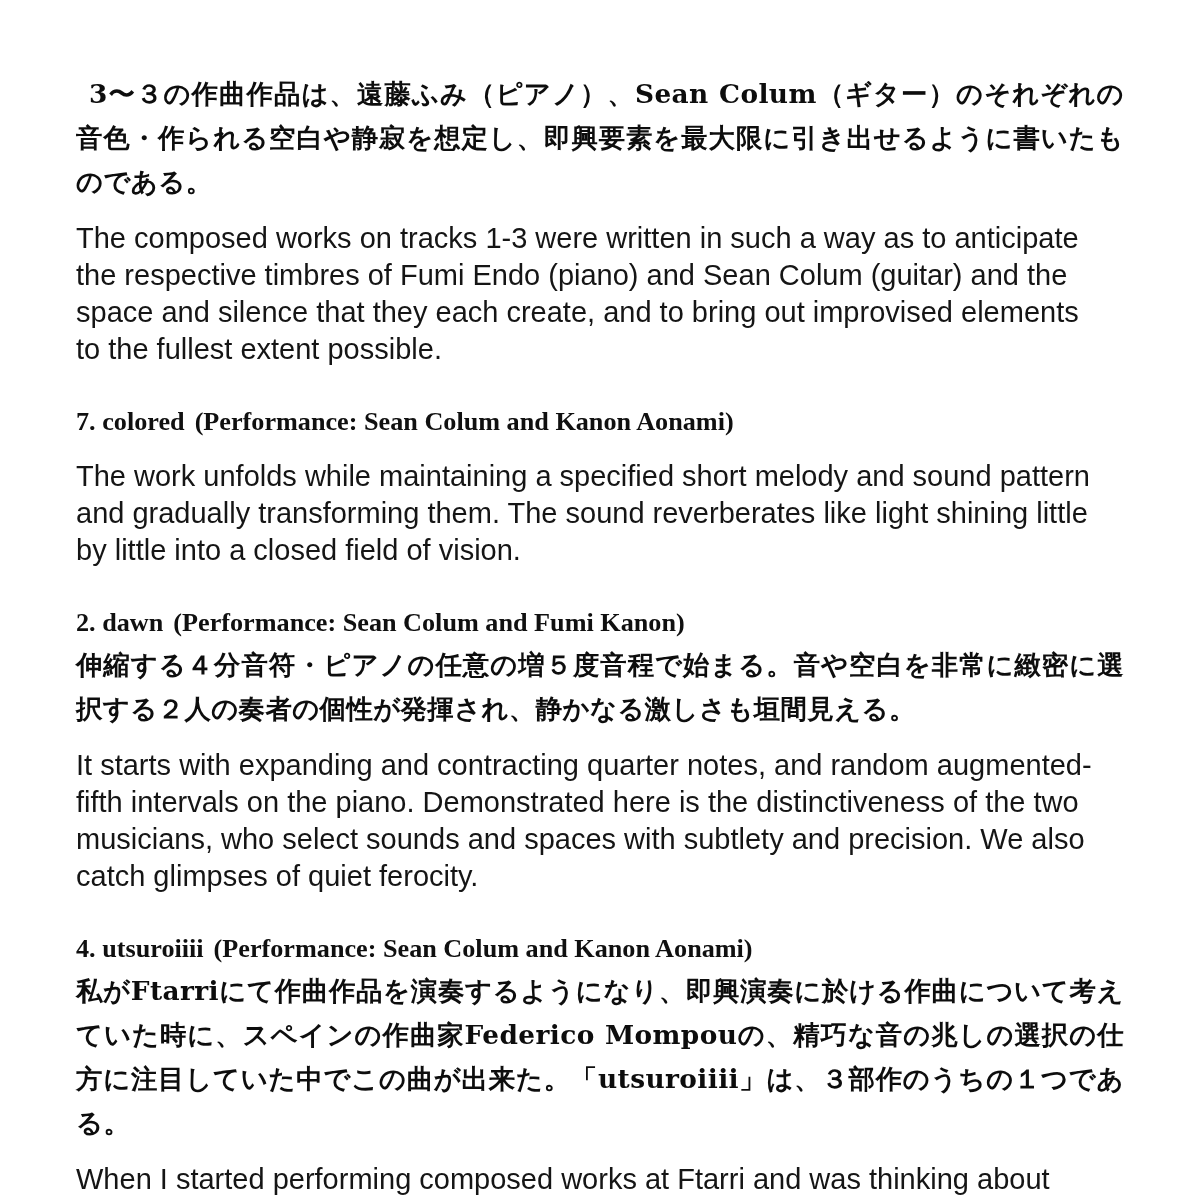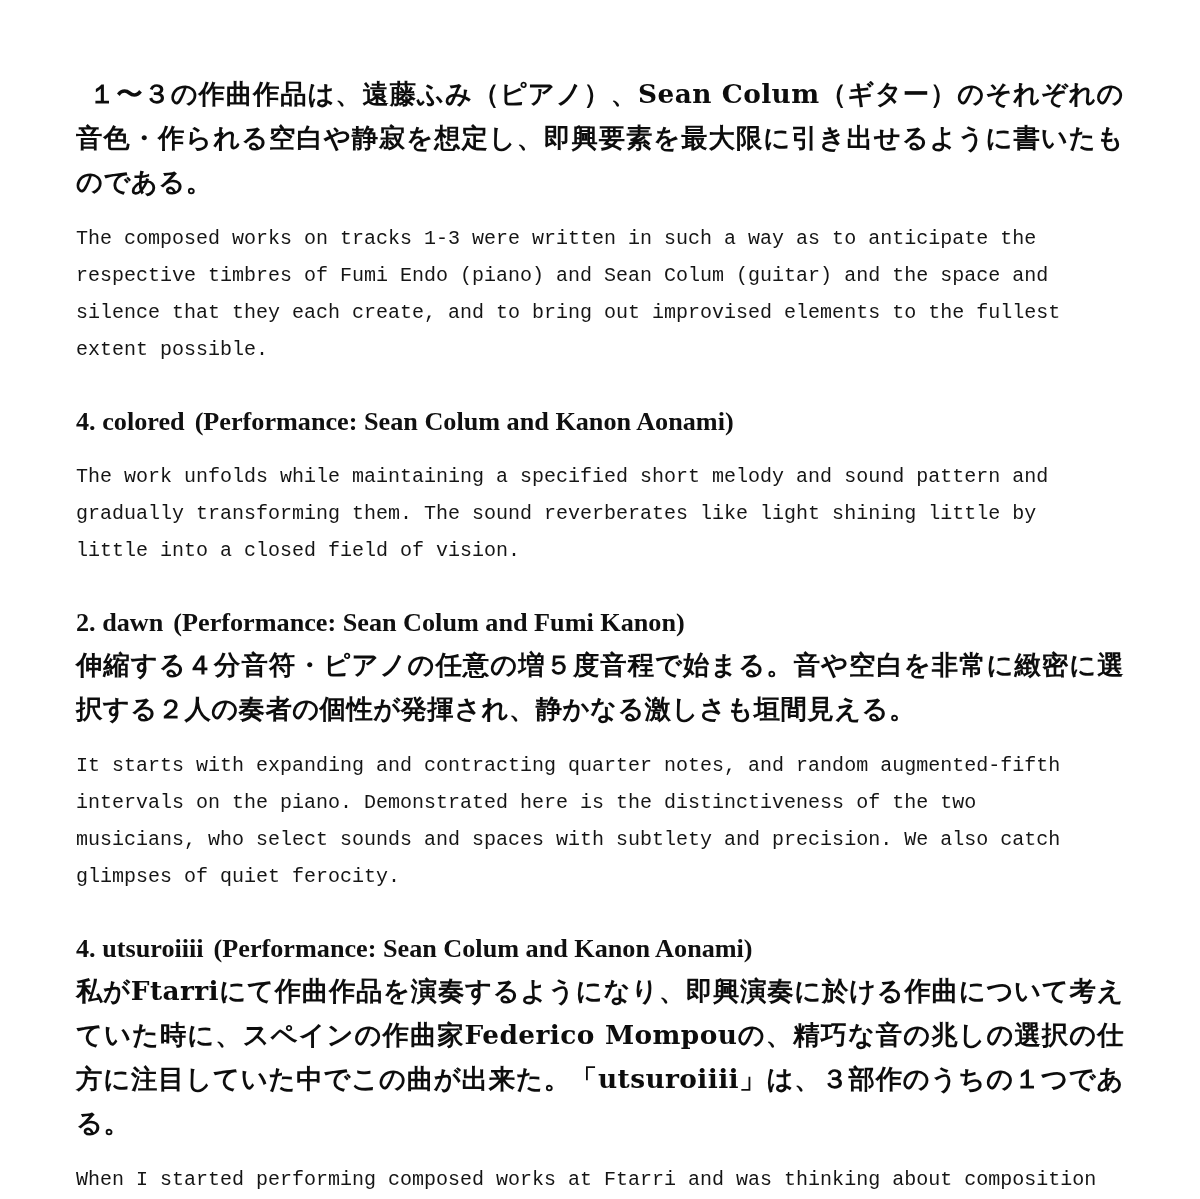--- a/index.html
+++ b/index.html
@@ -35,23 +35,23 @@
     color: #0d0d0d;
     margin: 0;
     word-break: break-all;
   }
   .jp.lead {
     text-indent: 13px;
   }
 
   
   .en {
-    font-family: Liberation Mono, monospace;
+    font-family: Liberation Sans, sans-serif;
     font-weight: 400;
-    font-size: 20px;
+    font-size: 29px;
     line-height: 37px;
     color: #151515;
     margin: 0;
     max-width: 1028px;
     text-align: left;
   }
 
   
   .heading {
     font-family: "Liberation Serif", "DejaVu Serif", serif;
@@ -74,30 +74,30 @@
   .gap-lg { height: 34px; }
 
   .section { margin: 0; }
 </style>
 </head>
 <body>
 
 <div id="page">
 
   <div class="section">
-    <p class="jp lead">１〜３の作曲作品は、遠藤ふみ（ピアノ）、Sean Colum（ギター）のそれぞれの音色・作られる空白や静寂を想定し、即興要素を最大限に引き出せるように書いたものである。</p>
+    <p class="jp lead">3〜３の作曲作品は、遠藤ふみ（ピアノ）、Sean Colum（ギター）のそれぞれの音色・作られる空白や静寂を想定し、即興要素を最大限に引き出せるように書いたものである。</p>
     <div class="gap-sm"></div>
     <p class="en">The composed works on tracks 1-3 were written in such a way as to anticipate the respective timbres of Fumi Endo (piano) and Sean Colum (guitar) and the space and silence that they each create, and to bring out improvised elements to the fullest extent possible.</p>
   </div>
 
   <div class="gap-lg"></div>
 
   <div class="section">
     <p class="heading">
-      <span class="num-title">4. colored</span><span class="perf">(Performance: Sean Colum and Kanon Aonami)</span>
+      <span class="num-title">7. colored</span><span class="perf">(Performance: Sean Colum and Kanon Aonami)</span>
     </p>
     <div class="gap-sm"></div>
     <p class="en">The work unfolds while maintaining a specified short melody and sound pattern and gradually transforming them. The sound reverberates like light shining little by little into a closed field of vision.</p>
   </div>
 
   <div class="gap-lg"></div>
 
   <div class="section">
     <p class="heading">
       <span class="num-title">2. dawn</span><span class="perf">(Performance: Sean Colum and Fumi Kanon)</span>

